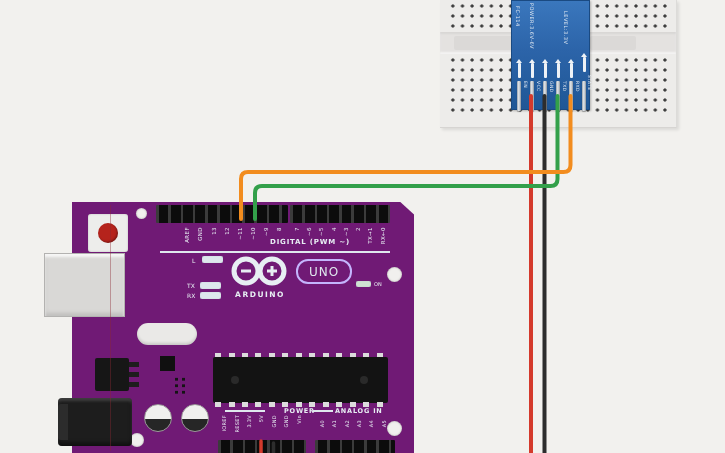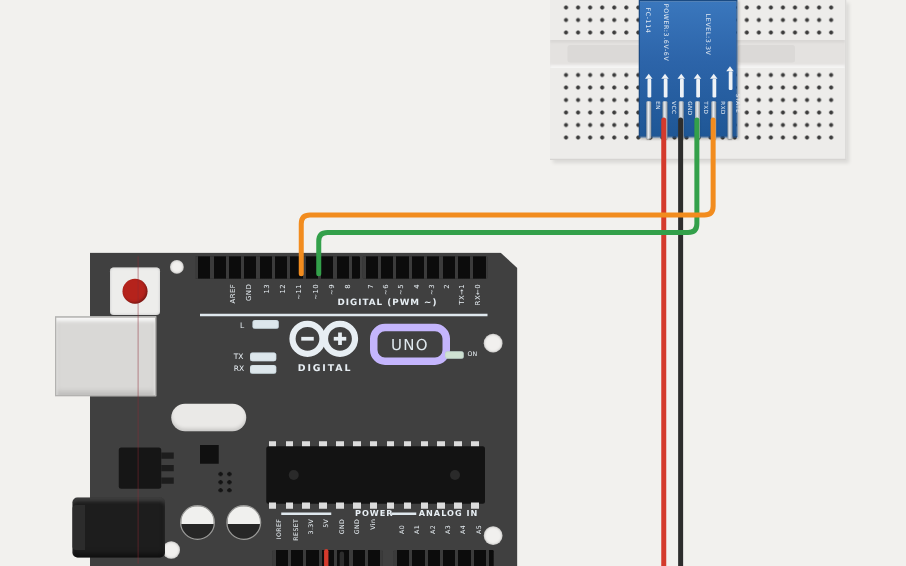--- a/index.html
+++ b/index.html
@@ -23,21 +23,21 @@
             border:1px solid #1a4a82;box-sizing:border-box;box-shadow:1px 1px 2px rgba(0,0,0,0.25);}
   .vtext-down{writing-mode:vertical-rl;}
   .mod-silk{color:#e8eef5;font-size:5px;letter-spacing:0.5px;line-height:1;opacity:0.95;}
   .mod-pin-arrow{width:3px;height:15px;background:#eef2f6;border-radius:1px;}
   .mod-pin-arrow:after{content:"";position:absolute;left:-2px;top:-4px;border-left:3.5px solid transparent;
                        border-right:3.5px solid transparent;border-bottom:4px solid #eef2f6;}
   .mod-pin-label{color:#e8eef5;font-size:4.5px;letter-spacing:0.4px;line-height:1;}
   .mod-pin-metal{width:4px;height:30px;background:linear-gradient(90deg,#9aa2aa,#e6eaee 45%,#8d959d);
                  border-radius:1px;box-shadow:0 1px 1px rgba(0,0,0,0.3);}
   
-  .arduino{left:72px;top:202px;width:342px;height:251px;background:#404040;
+  .arduino{left:72px;top:202px;width:342px;height:251px;background:#701a75;
            clip-path:polygon(0 0,96% 0,100% 5%,100% 100%,0 100%);
            box-shadow:3px 2px 4px rgba(0,0,0,0.15);}
   .hdr{background:#0e0e0e;background-image:repeating-linear-gradient(90deg,#3b3b3b 0 2.5px,#0c0c0c 2.5px 12.3px);
        border-radius:1px;height:18px;}
   .vtext{writing-mode:vertical-rl;transform:rotate(180deg);}
   .pinlbl{color:#e7eef3;font-size:5.5px;line-height:1;letter-spacing:0.4px;top:25px;}
   .plbl{color:#e7eef3;font-size:5px;line-height:1;letter-spacing:0.3px;}
   .silkline{background:#dfe8ee;height:1.5px;}
   .ledbar{background:#dde7ec;border-radius:2px;box-shadow:inset 0 0 1px #9fb4bf;}
   .ledlbl{color:#e7eef3;font-size:6px;line-height:1;}
@@ -126,23 +126,23 @@
     <span class="abs ledlbl" style="left:115px;top:91px;">RX</span>
     <div class="abs ledbar" style="left:128px;top:90px;width:21px;height:7px;"></div>
 
     <svg class="abs" style="left:156px;top:52px;" width="64" height="34" viewBox="0 0 64 34">
       <circle cx="18" cy="17" r="12" fill="none" stroke="#e7eef3" stroke-width="5"></circle>
       <circle cx="44" cy="17" r="12" fill="none" stroke="#e7eef3" stroke-width="5"></circle>
       <rect x="13" y="15.5" width="10" height="3" fill="#e7eef3"></rect>
       <rect x="39" y="15.5" width="10" height="3" fill="#e7eef3"></rect>
       <rect x="42.5" y="12" width="3" height="10" fill="#e7eef3"></rect>
     </svg>
-    <div class="abs silktext" style="left:156px;top:88px;width:64px;text-align:center;font-size:7.5px;letter-spacing:1.5px;">DIGITAL</div>
-
-    <div class="abs" style="left:224px;top:57px;width:52px;height:21px;border:6px solid #c4b5fd;border-radius:12px;
+    <div class="abs silktext" style="left:156px;top:88px;width:64px;text-align:center;font-size:7.5px;letter-spacing:1.5px;">ARDUINO</div>
+
+    <div class="abs" style="left:224px;top:57px;width:52px;height:21px;border:2px solid #c4b5fd;border-radius:12px;
                 display:flex;align-items:center;justify-content:center;color:#dfe8ee;font-size:12px;letter-spacing:1px;">
       <span>UNO</span>
     </div>
 
     <div class="abs ledbar" style="left:284px;top:79px;width:15px;height:6px;background:#cfe2d2;"></div>
     <span class="abs" style="left:302px;top:79px;font-size:5px;color:#e7eef3;">ON</span>
 
     <div class="abs hole" style="left:64px;top:6px;width:11px;height:11px;"></div>
     <div class="abs hole" style="left:315px;top:65px;width:15px;height:15px;"></div>
     <div class="abs hole" style="left:315px;top:219px;width:15px;height:15px;"></div>

